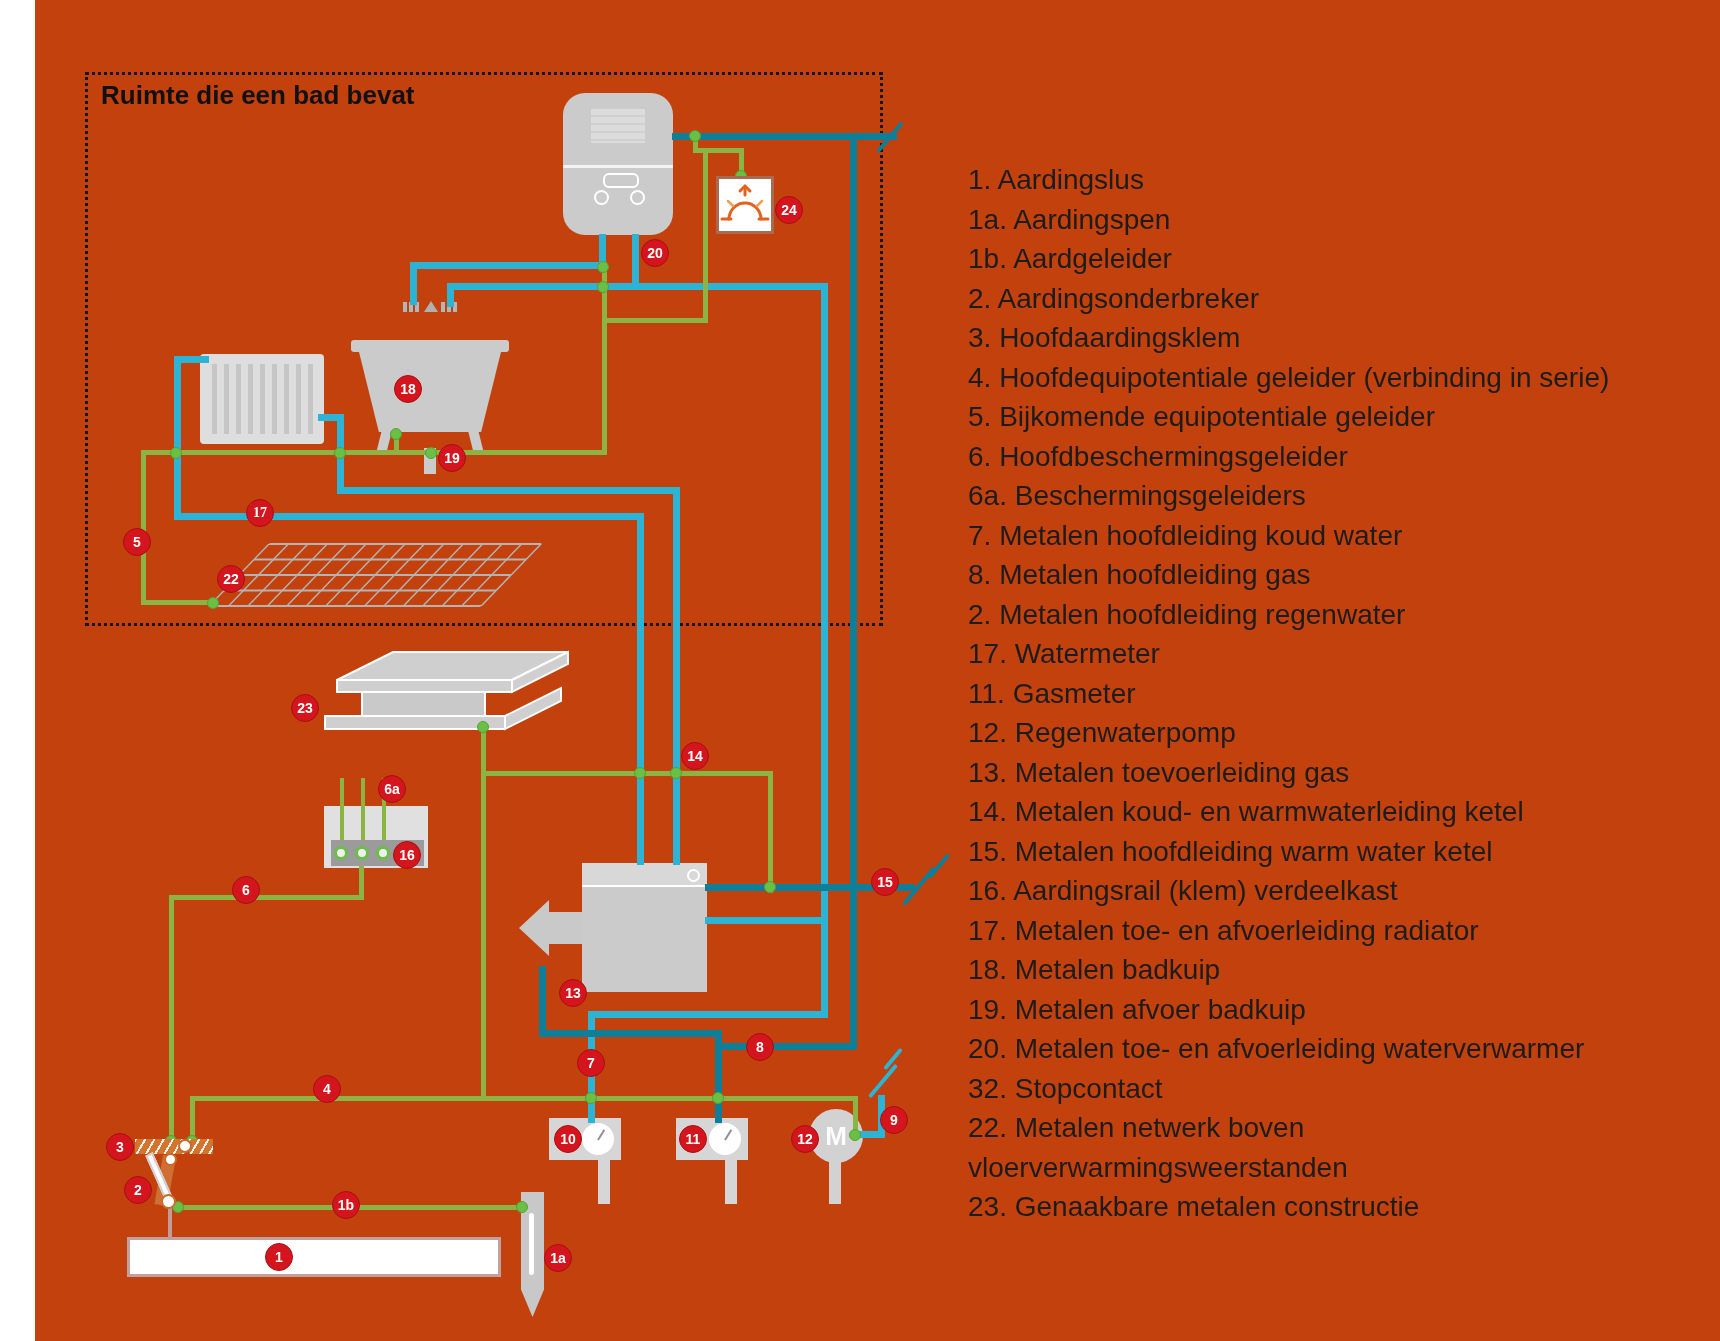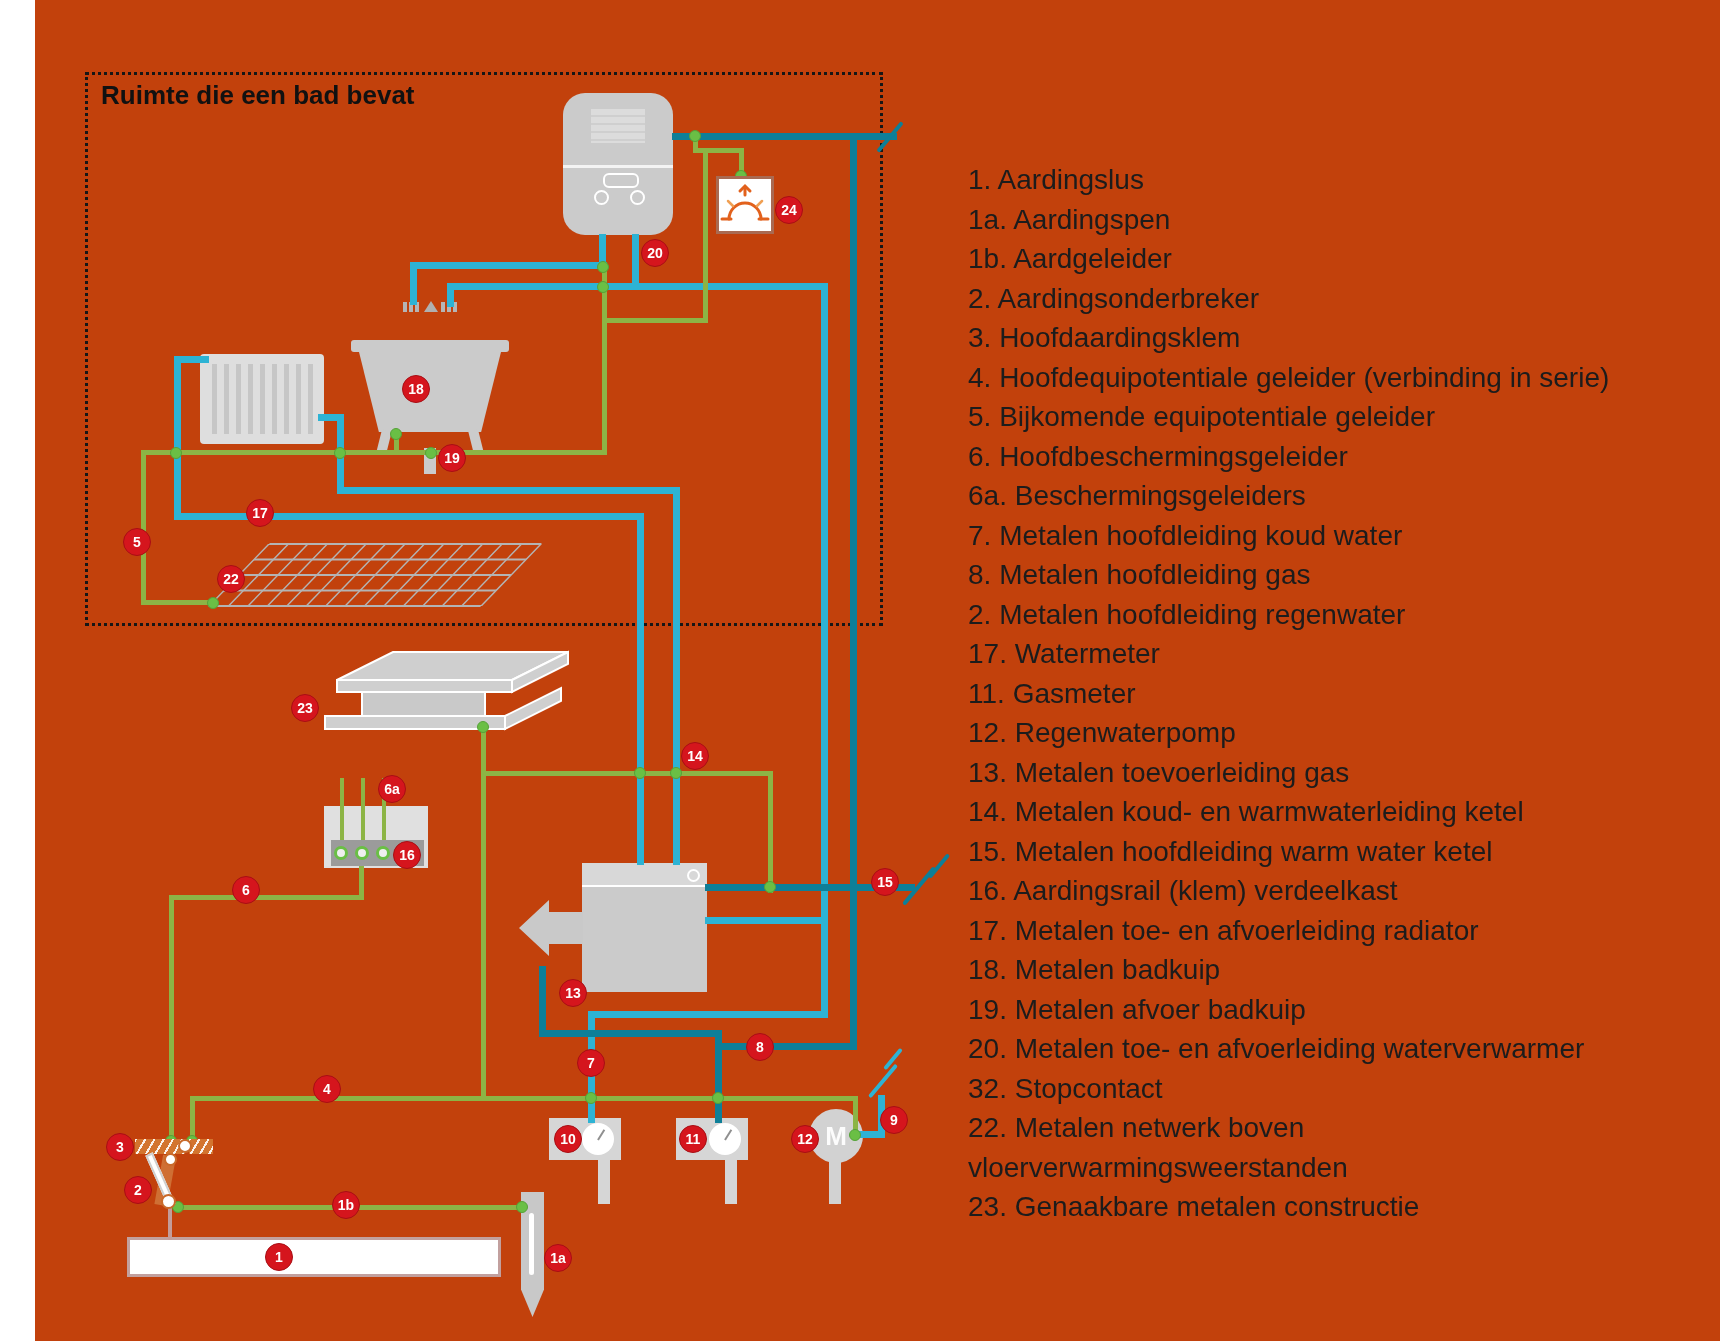--- a/index.html
+++ b/index.html
@@ -240,22 +240,22 @@
   <div class="badge" style="left:542px;top:1049px;">7</div>
   <div class="badge" style="left:711px;top:1033px;">8</div>
   <div class="badge" style="left:845px;top:1106px;">9</div>
   <div class="badge" style="left:519px;top:1125px;">10</div>
   <div class="badge" style="left:644px;top:1125px;">11</div>
   <div class="badge" style="left:756px;top:1125px;">12</div>
   <div class="badge" style="left:524px;top:979px;">13</div>
   <div class="badge" style="left:646px;top:742px;">14</div>
   <div class="badge" style="left:836px;top:868px;">15</div>
   <div class="badge" style="left:358px;top:841px;">16</div>
-  <div class="badge" style="left:211px;top:499px;">17</div>
-  <div class="badge" style="left:367px;top:375px;">18</div>
+  <div class="badge" style="left:211px;top:499px;font-family:Liberation Serif, serif;">17</div>
+  <div class="badge" style="left:359px;top:375px;">18</div>
   <div class="badge" style="left:403px;top:444px;">19</div>
   <div class="badge" style="left:606px;top:239px;">20</div>
   <div class="badge" style="left:740px;top:196px;">24</div>
   <div class="badge" style="left:182px;top:565px;">22</div>
   <div class="badge" style="left:256px;top:694px;">23</div>
 
   <div class="legend">
     <div>1. Aardingslus</div>
     <div>1a. Aardingspen</div>
     <div>1b. Aardgeleider</div>

